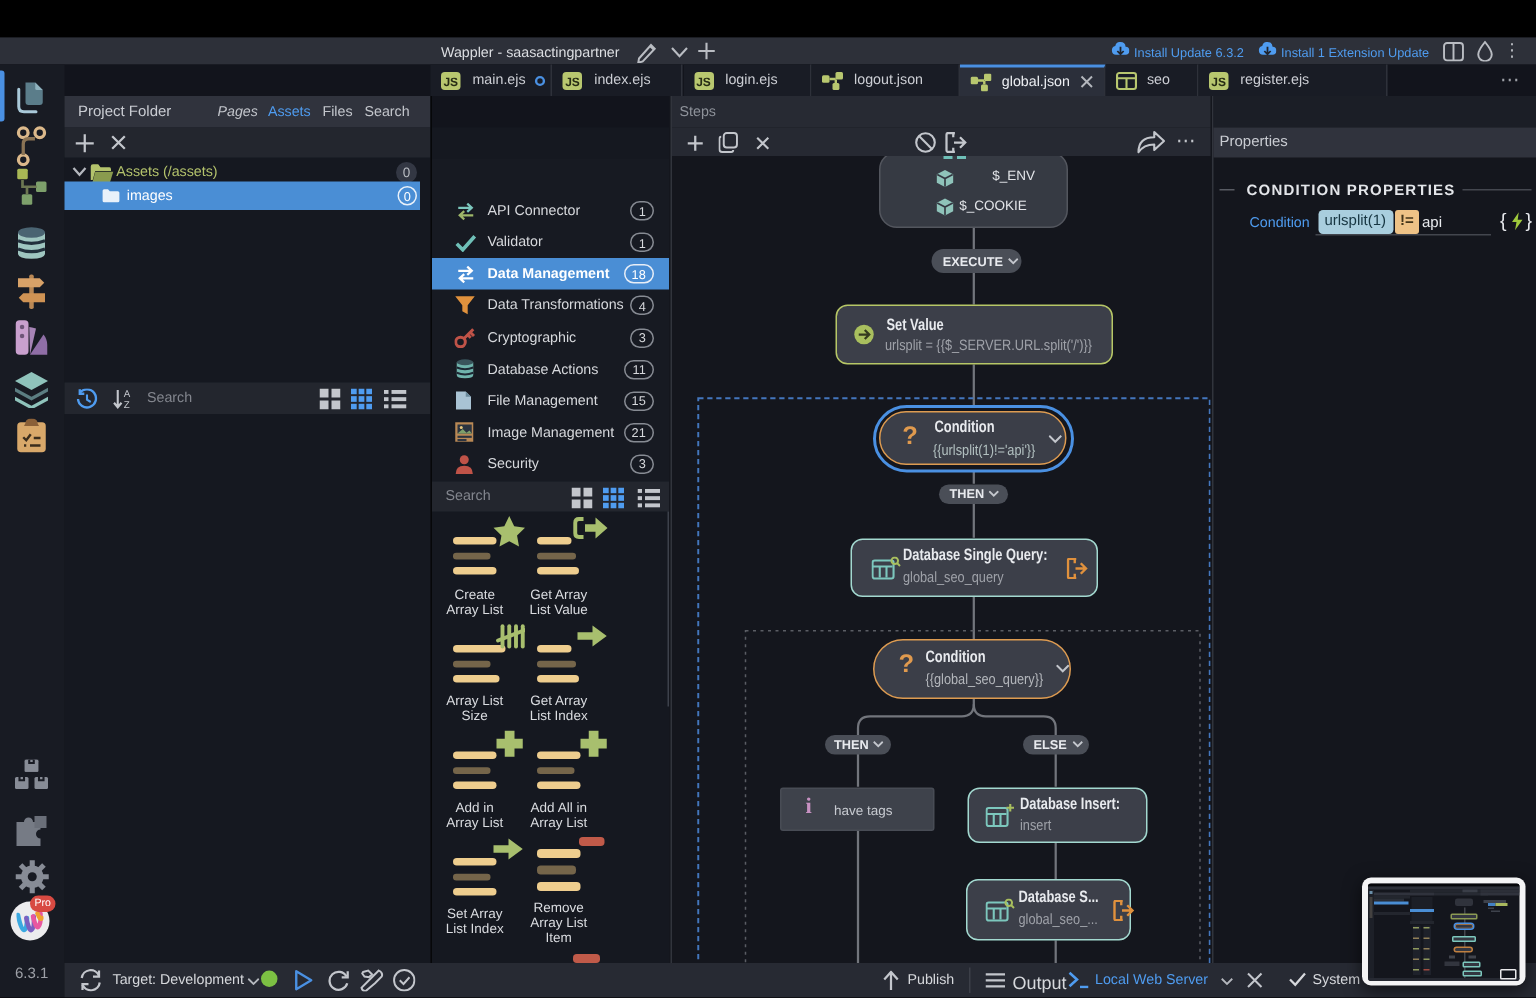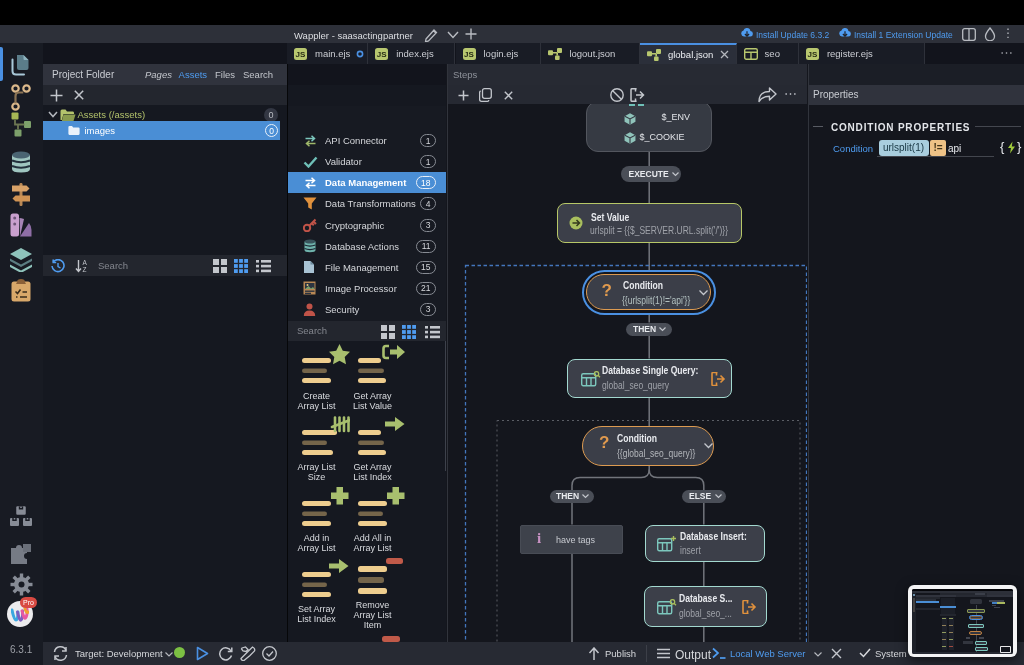--- a/index.html
+++ b/index.html
@@ -357,21 +357,21 @@
         <span class="aic">
           <svg width="13" height="14" viewBox="0 0 13 14">
             <path d="M0.5 0.5 H12.5 V13.5 H0.5 Z" fill="#b98855"></path>
             <rect x="2" y="2" width="9.5" height="6" fill="#2c3440"></rect>
             <circle cx="4.5" cy="4" r="1" fill="#e8c87f"></circle>
             <path d="M2 8 L5.5 5 L8 7.5 L10 6 L11.5 8" fill="#7da06b"></path>
             <rect x="2" y="9.5" width="9.5" height="1.4" fill="#2c3440"></rect>
             <rect x="2" y="11.7" width="6" height="1.4" fill="#2c3440"></rect>
           </svg>
         </span>
-        <span class="alab">Image Processor</span>
+        <span class="alab">Image Management</span>
         <span class="abadge">21</span>
       </div>
   <div class="abs arow" style="top:234.9px;">
         <span class="aic">
           <svg width="13" height="13" viewBox="0 0 13 13">
             <circle cx="6.5" cy="3.5" r="3" fill="#c05348"></circle>
             <path d="M0.8 13 Q0.8 7.5 6.5 7.5 Q12.2 7.5 12.2 13 Z" fill="#c05348"></path>
           </svg>
         </span>
         <span class="alab">Security</span>
@@ -585,21 +585,21 @@
   <div class="abs" style="left:197px;top:460.5px;width:119.5px;height:37.5px;background:#3c3f49;border:1.5px solid #a3d9d0;border-radius:8px;">
     <svg class="abs" style="left:11px;top:10px;" width="20" height="16" viewBox="0 0 20 16">
       <rect x="0.7" y="2.7" width="14" height="12" rx="1.5" fill="none" stroke="#7cc7bd" stroke-width="1.4"></rect>
       <path d="M1 6.7 H14 M5.5 6.7 V14 M10 6.7 V14" stroke="#7cc7bd" stroke-width="1.4"></path>
       <path d="M16.5 0 V5 M14 2.5 H19" stroke="#a9bf5e" stroke-width="1.4"></path>
     </svg>
     <div class="ntitle" style="left:33.5px;top:4px;">Database Insert:</div>
     <div class="nsub" style="left:33.5px;top:19.5px;">insert</div>
   </div>
 
-  <div class="abs" style="left:196px;top:522px;width:123px;height:41px;background:#3c3f49;border:1.5px solid #a3d9d0;border-radius:8px;">
+  <div class="abs" style="left:196px;top:522px;width:110px;height:41px;background:#3c3f49;border:1.5px solid #a3d9d0;border-radius:8px;">
     <svg class="abs" style="left:12px;top:12px;" width="20" height="16" viewBox="0 0 20 16">
       <rect x="0.7" y="2.7" width="14" height="12" rx="1.5" fill="none" stroke="#7cc7bd" stroke-width="1.4"></rect>
       <path d="M1 6.7 H14 M5.5 6.7 V14 M10 6.7 V14" stroke="#7cc7bd" stroke-width="1.4"></path>
       <circle cx="15.5" cy="2.8" r="2.2" fill="none" stroke="#a9bf5e" stroke-width="1.3"></circle>
           <line x1="17" y1="4.3" x2="19" y2="6.3" stroke="#a9bf5e" stroke-width="1.3"></line>
     </svg>
     <div class="ntitle" style="left:34px;top:5px;">Database S...</div>
     <div class="nsub" style="left:34px;top:21px;">global_seo_...</div>
     <svg class="abs" style="left:97px;top:13px;" width="15" height="14" viewBox="0 0 15 14">
           <path d="M5.5 3.5 V1.5 Q5.5 0.5 6.5 0.5 H2 Q1 0.5 1 1.5 V12.5 Q1 13.5 2 13.5 H6.5 Q5.5 13.5 5.5 12.5 V10.5" fill="none" stroke="#e0913d" stroke-width="1.6"></path>

